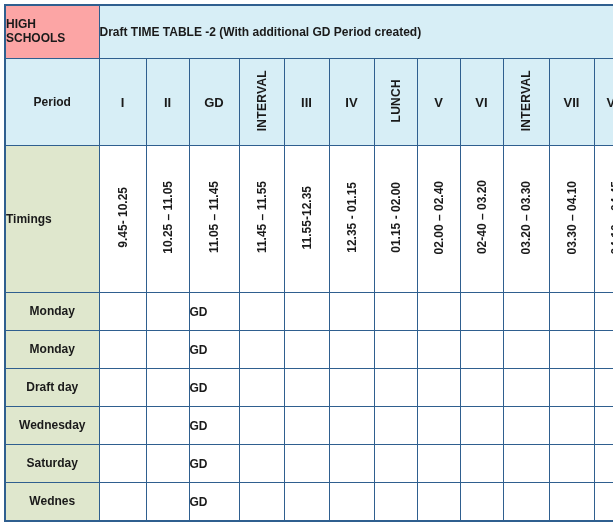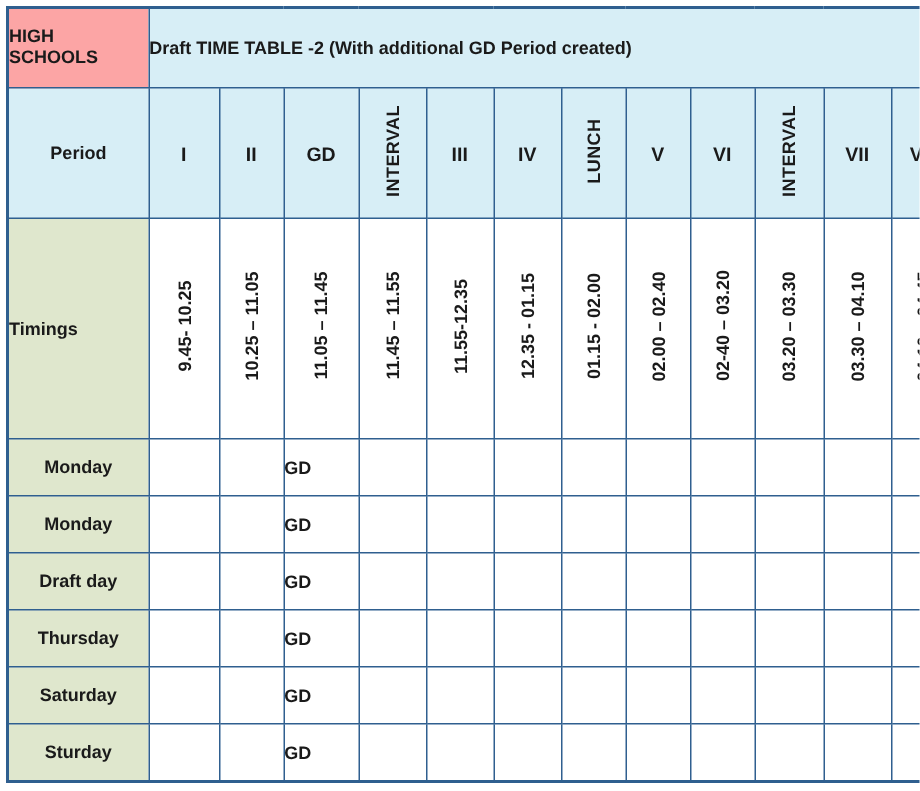--- a/index.html
+++ b/index.html
@@ -235,21 +235,21 @@
         <td class="cell-gd"></td>
         <td class="cell-gd"></td>
         <td class="cell-gd"></td>
         <td class="cell-gd"></td>
         <td class="cell-gd"></td>
         <td class="cell-gd"></td>
         <td class="cell-gd"></td>
       </tr>
 
       <tr class="row-day">
-        <td class="cell-day">Thursday</td>
+        <td class="cell-day">Wednesday</td>
         <td class="cell-gd"></td>
         <td class="cell-gd"></td>
         <td class="cell-gd">GD</td>
         <td class="cell-gd"></td>
         <td class="cell-gd"></td>
         <td class="cell-gd"></td>
         <td class="cell-gd"></td>
         <td class="cell-gd"></td>
         <td class="cell-gd"></td>
         <td class="cell-gd"></td>
@@ -267,21 +267,21 @@
         <td class="cell-gd"></td>
         <td class="cell-gd"></td>
         <td class="cell-gd"></td>
         <td class="cell-gd"></td>
         <td class="cell-gd"></td>
         <td class="cell-gd"></td>
         <td class="cell-gd"></td>
       </tr>
 
       <tr class="row-day">
-        <td class="cell-day">Sturday</td>
+        <td class="cell-day">Wednes</td>
         <td class="cell-gd"></td>
         <td class="cell-gd"></td>
         <td class="cell-gd">GD</td>
         <td class="cell-gd"></td>
         <td class="cell-gd"></td>
         <td class="cell-gd"></td>
         <td class="cell-gd"></td>
         <td class="cell-gd"></td>
         <td class="cell-gd"></td>
         <td class="cell-gd"></td>

